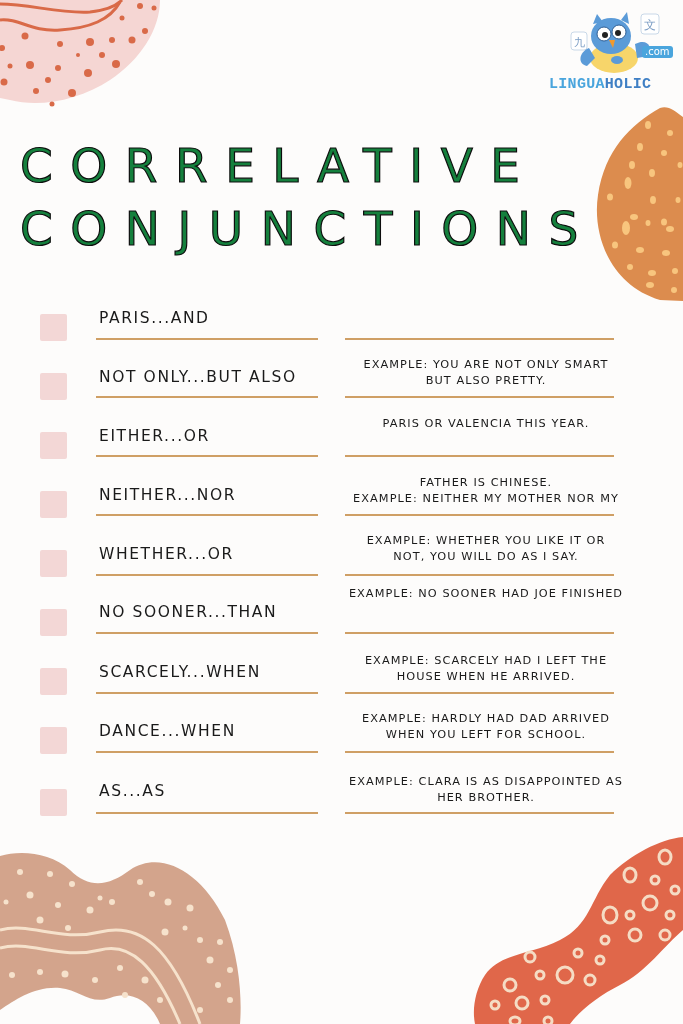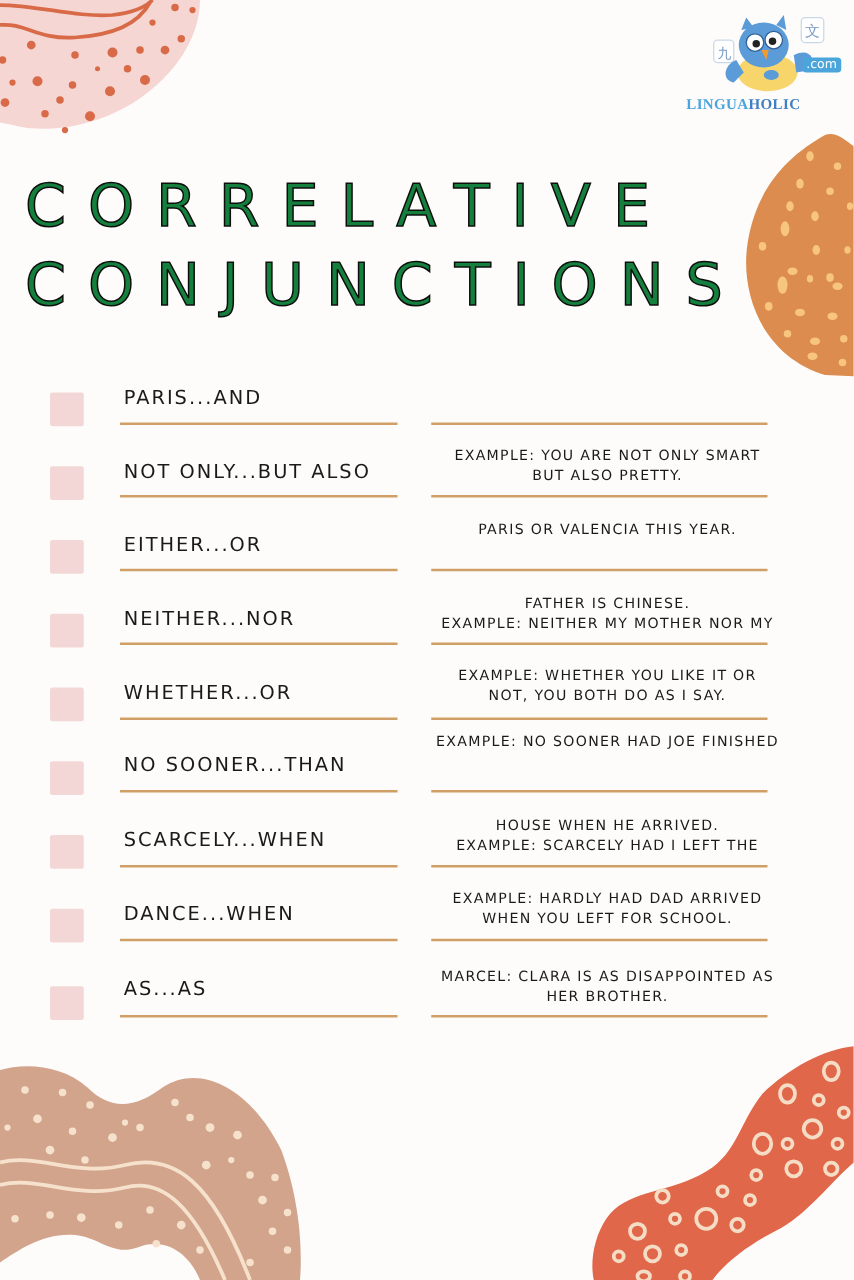--- a/index.html
+++ b/index.html
@@ -1,19 +1,19 @@
 <!DOCTYPE html>
 <html><head>
 <meta charset="utf-8">
 <style>
   html, body { margin:0; padding:0; }
   body { width:683px; height:1024px; background:#fdfcfb; position:relative; overflow:hidden; font-family:"DejaVu Sans", sans-serif; color:#111; }
   .deco { position:absolute; }
   .logo { position:absolute; left:545px; top:6px; width:132px; height:92px; }
-  .logo-text { position:absolute; left:4px; top:70px; font-family:Liberation Serif, serif; font-weight:bold; font-size:12px; letter-spacing:0.3px; }
+  .logo-text { position:absolute; left:4px; top:70px; font-family:Liberation Mono, monospace; font-weight:bold; font-size:15px; letter-spacing:0.3px; }
   .logo-text .a { color:#4aa5dd; }
   .logo-text .b { color:#3f7fc4; }
   .logo-com { position:absolute; left:97px; top:40px; background:#4aa5dd; color:#fff; font-size:10px; font-weight:normal; padding:0 3px; border-radius:3px; line-height:12px; }
   .title { position:absolute; left:20px; font-family:"DejaVu Sans", sans-serif; font-weight:normal; font-size:47px; letter-spacing:17.5px; color:#15803d; line-height:1; -webkit-text-stroke:1.2px #0d0d0d; }
   .title.l1 { top:142px; }
   .title.l2 { top:205px; }
   .row { position:absolute; left:0; width:683px; height:59px; }
   .check { position:absolute; left:40px; width:27px; height:27px; background:#f3d7d6; border-radius:2px; }
   .term { position:absolute; left:99px; font-size:15.5px; letter-spacing:1.6px; color:#1a1a1a; white-space:nowrap; }
   .line-l { position:absolute; left:96px; width:222px; height:2px; background:#cf9f65; }
@@ -144,59 +144,59 @@
         <div>EXAMPLE: NEITHER MY MOTHER NOR MY</div>
       </div>
     <div class="line-r" style="top:37px"></div>
   </div>
   <div class="row" style="top:536px">
     <div class="check" style="top:14px"></div>
     <div class="term" style="top:9px">WHETHER...OR</div>
     <div class="line-l" style="top:38px"></div>
     <div class="example" style="top:-3px">
         <div>EXAMPLE: WHETHER YOU LIKE IT OR</div>
-        <div>NOT, YOU BOTH DO AS I SAY.</div>
+        <div>NOT, YOU WILL DO AS I SAY.</div>
       </div>
     <div class="line-r" style="top:38px"></div>
   </div>
   <div class="row" style="top:595px">
     <div class="check" style="top:14px"></div>
     <div class="term" style="top:8px">NO SOONER...THAN</div>
     <div class="line-l" style="top:37px"></div>
     <div class="example" style="top:-9px">
         <div>EXAMPLE: NO SOONER HAD JOE FINISHED</div>
       </div>
     <div class="line-r" style="top:37px"></div>
   </div>
   <div class="row" style="top:654px">
     <div class="check" style="top:14px"></div>
     <div class="term" style="top:9px">SCARCELY...WHEN</div>
     <div class="line-l" style="top:38px"></div>
     <div class="example" style="top:-1px">
+        <div>EXAMPLE: SCARCELY HAD I LEFT THE</div>
         <div>HOUSE WHEN HE ARRIVED.</div>
-        <div>EXAMPLE: SCARCELY HAD I LEFT THE</div>
       </div>
     <div class="line-r" style="top:38px"></div>
   </div>
   <div class="row" style="top:713px">
     <div class="check" style="top:14px"></div>
     <div class="term" style="top:9px">DANCE...WHEN</div>
     <div class="line-l" style="top:38px"></div>
     <div class="example" style="top:-2px">
         <div>EXAMPLE: HARDLY HAD DAD ARRIVED</div>
         <div>WHEN YOU LEFT FOR SCHOOL.</div>
       </div>
     <div class="line-r" style="top:38px"></div>
   </div>
   <div class="row" style="top:773px">
     <div class="check" style="top:16px"></div>
     <div class="term" style="top:9px">AS...AS</div>
     <div class="line-l" style="top:39px"></div>
     <div class="example" style="top:1px">
-        <div>MARCEL: CLARA IS AS DISAPPOINTED AS</div>
+        <div>EXAMPLE: CLARA IS AS DISAPPOINTED AS</div>
         <div>HER BROTHER.</div>
       </div>
     <div class="line-r" style="top:39px"></div>
   </div>
 </div>
 
 <svg class="deco" style="left:0;top:850px" width="250" height="174" viewBox="0 0 250 174">
   <path d="M0,6 C20,0 50,2 70,20 C90,40 110,35 130,20 C160,0 200,20 225,70 C240,110 242,150 240,174 L160,174 C150,150 130,140 110,148 C90,155 80,140 60,138 C35,136 15,150 0,160 Z" fill="#d3a48c"></path>
   <path d="M0,80 C30,72 60,92 100,82 C140,72 170,96 200,174" stroke="#f6e2cc" stroke-width="3" fill="none"></path>
   <path d="M0,98 C30,90 60,110 100,100 C130,92 155,115 180,174" stroke="#f6e2cc" stroke-width="3" fill="none"></path>

